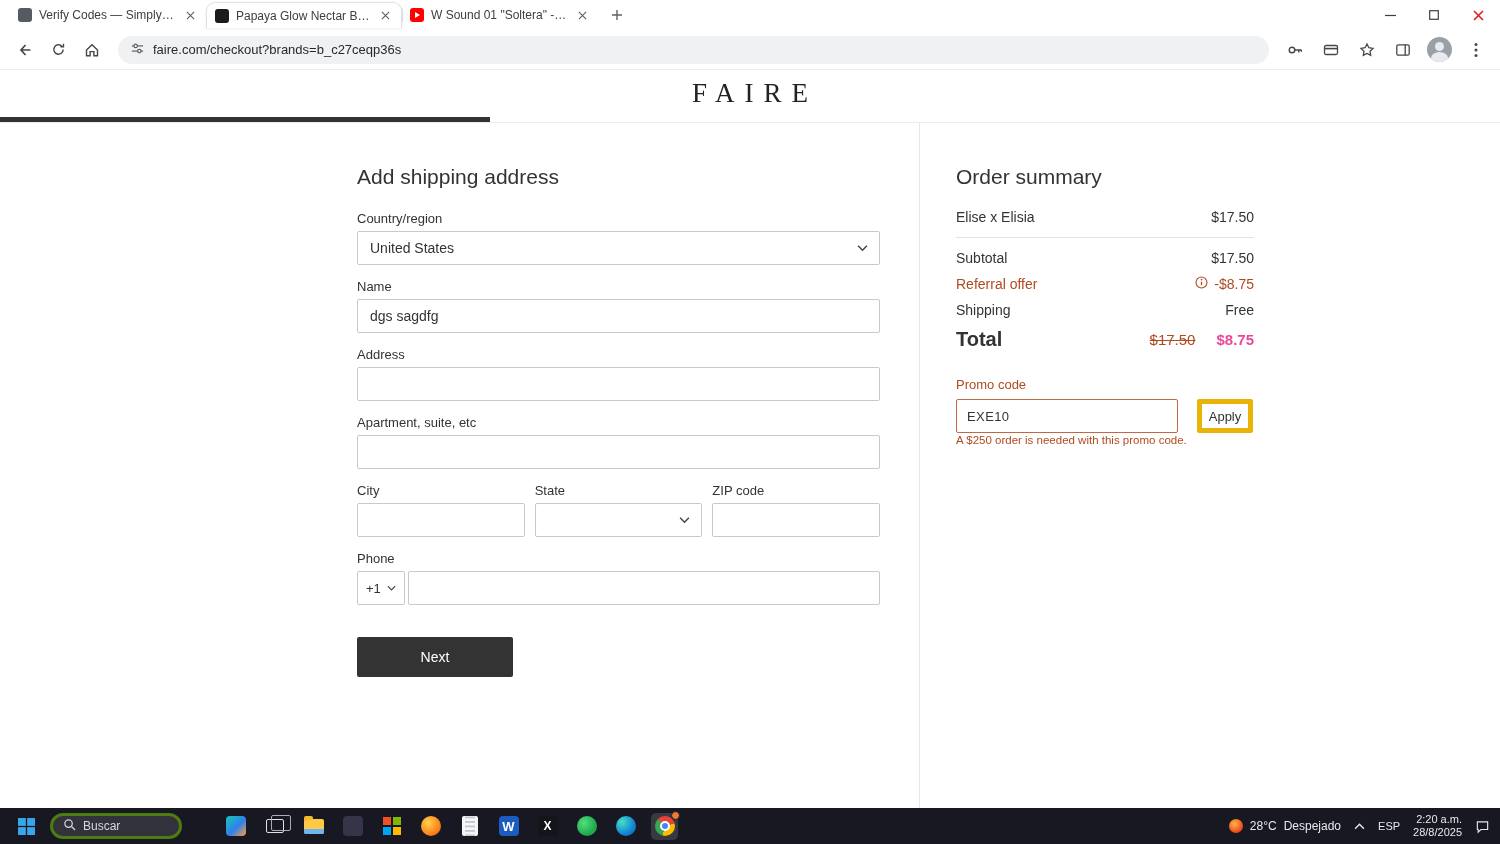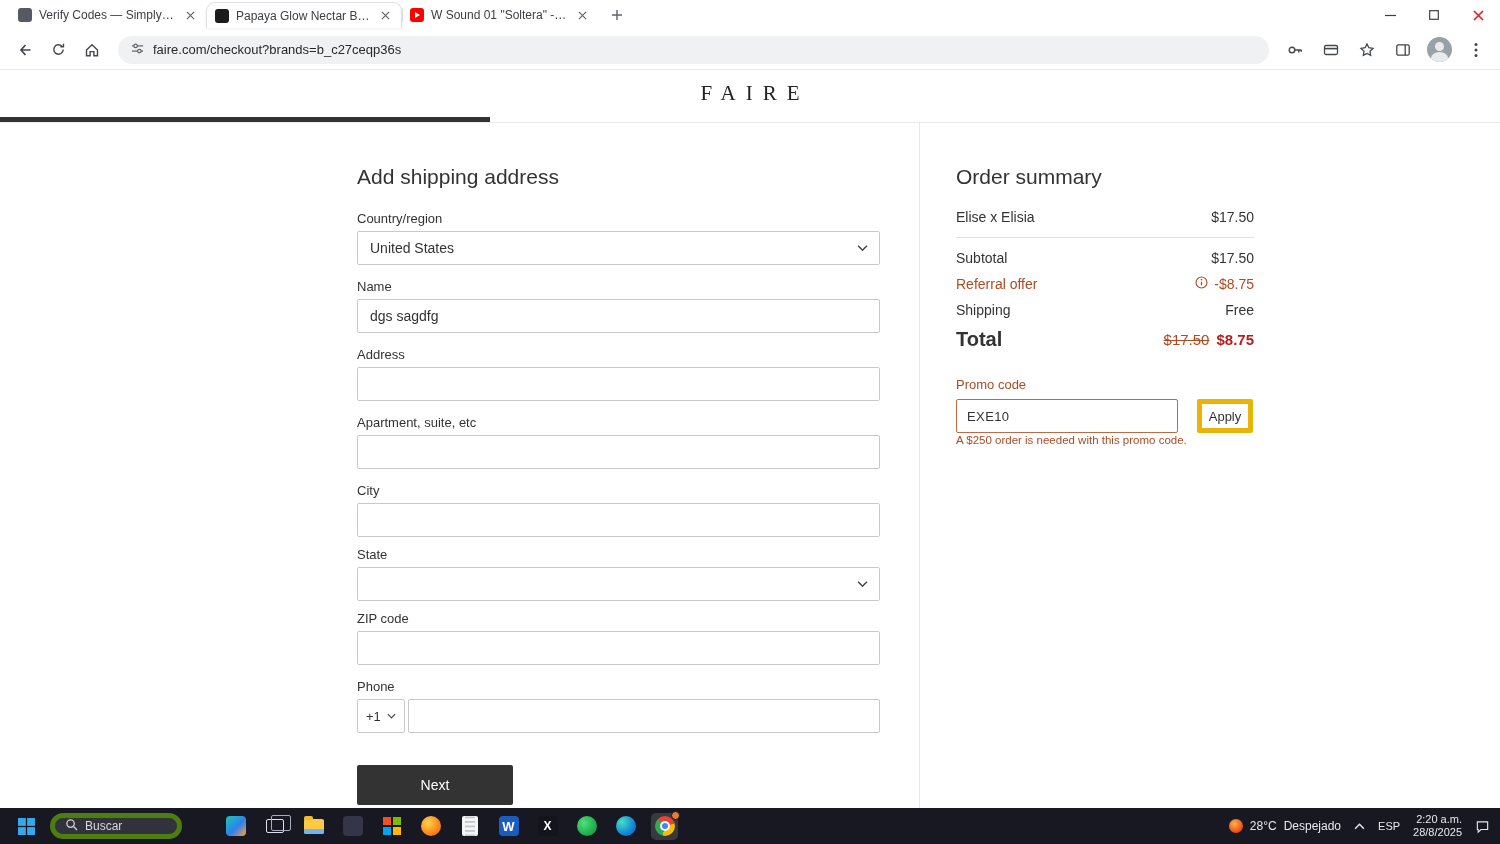--- a/index.html
+++ b/index.html
@@ -29,69 +29,69 @@
   .navbtn { width:32px; height:32px; border-radius:50%; display:flex; align-items:center; justify-content:center; }
   .addressbar { flex:1; height:28px; margin:0 8px; background:#f0f1f3; border-radius:14px; display:flex; align-items:center; gap:9px; padding:0 13px; }
   .url { font-size:13px; color:#27292c; }
   .tb-icons { display:flex; align-items:center; gap:4px; }
   .avatar { width:25px; height:25px; border-radius:50%; background:#9aa0a8; position:relative; overflow:hidden; margin:0 4px; }
   .avatar::before { content:""; position:absolute; left:8px; top:5px; width:9px; height:9px; border-radius:50%; background:#e8eaee; }
   .avatar::after { content:""; position:absolute; left:4px; top:15px; width:17px; height:12px; border-radius:50%; background:#e8eaee; }
 
   
   .site-header { height:47px; display:flex; align-items:center; justify-content:center; background:#fff; }
-  .logo { font-family:"Liberation Serif", serif; font-size:21px; letter-spacing:10px; color:#222; padding-left:10px; }
+  .logo { font-family:"Liberation Serif", serif; font-size:27px; letter-spacing:10px; color:#222; padding-left:10px; }
   .progress { height:6px; position:relative; border-bottom:1px solid #ececec; background:#fff; }
   .progress-fill { position:absolute; left:0; top:0; height:5px; width:490px; background:#333; }
 
   
   .content { display:flex; min-height:685px; background:#fff; }
   .main-col { width:919px; }
   .form { width:523px; margin:42px 0 0 357px; }
   .form-title { font-size:21px; font-weight:500; color:#333; margin-bottom:22px; }
   .group { margin-bottom:14px; }
   .flabel { display:block; font-size:13px; color:#333; margin-bottom:5px; }
   .tinput { width:100%; height:34px; border:1px solid #c9c9c9; border-radius:2px; padding:0 12px; font-size:14px; color:#333;
             font-family:"Liberation Sans", sans-serif; background:#fff; outline:none; }
   .select { position:relative; width:100%; height:34px; border:1px solid #c9c9c9; border-radius:2px; background:#fff;
             display:flex; align-items:center; padding:0 12px; font-size:14px; color:#333; }
   .select .chev { position:absolute; right:11px; top:50%; transform:translateY(-50%); display:flex; }
-  .triple { display:flex; gap:10px;flex-direction:column; }
+  .triple { display:flex; gap:10px; }
   .triple .cell { flex:1; }
   .phone-row { display:flex; gap:3px; }
   .phone-prefix { width:48px; flex:0 0 48px; padding:0 8px; font-size:13px; gap:4px; }
   .phone-prefix .chev { position:static; transform:none; margin-left:auto; }
   .next-btn { margin-top:18px; width:156px; height:40px; background:#333; color:#fff; border:none; border-radius:2px;
               font-size:14px; font-family:"Liberation Sans", sans-serif; cursor:pointer; }
 
   .right-col { flex:1; border-left:1px solid #e7e7e7; padding:42px 0 0 36px; }
   .summary { width:298px; }
   .summary-title { font-size:21px; font-weight:500; color:#333; margin-bottom:20px; }
   .srow { display:flex; justify-content:space-between; align-items:center; font-size:14px; color:#333; margin-bottom:10px; }
   .sep { border:none; border-top:1px solid #e2e2e2; margin:12px 0 12px; }
   .rust { color:#b04a21; }
   .ref-val { display:flex; align-items:flex-end; gap:6px; }
   .total-row { margin-top:6px; }
   .total-label { font-weight:bold; font-size:20px; }
   .total-vals { display:flex; gap:7px; align-items:baseline; font-size:15px; }
   .old-price { text-decoration:line-through; color:#b04a21; }
-  .new-price { font-weight:bold; color:#b91c1c; }
+  .new-price { font-weight:bold; color:#ec4899;margin-left:14px; }
   .promo-label { display:block; margin-top:26px; font-size:13px; color:#b04a21; }
   .promo-row { display:flex; margin-top:7px; align-items:center; }
   .promo-input { width:222px; height:34px; border:1px solid #bf6a45; border-radius:2px; padding:0 10px; font-size:13px;
                  letter-spacing:.4px; color:#333; font-family:"Liberation Sans", sans-serif; outline:none; }
   .apply-btn { margin-left:19px; width:56px; height:34px; background:#fff; border:5px solid #eab308; border-radius:2px;
                font-size:13px; color:#333; font-family:"Liberation Sans", sans-serif; cursor:pointer; }
   .promo-error { margin-top:1px; font-size:11.5px; color:#b04a21; }
 
   
   .taskbar { position:absolute; left:0; bottom:0; width:1500px; height:36px; background:#171821; display:flex;
              align-items:center; padding:0 10px; gap:8px; color:#e8e8ec; }
   .start { width:32px; height:28px; display:flex; align-items:center; justify-content:center; border-radius:4px; }
-  .searchbox { width:132px; height:26px; border-radius:13px; background:#31323c; border:5px solid #4d7c0f;
+  .searchbox { width:132px; height:26px; border-radius:13px; background:#31323c; border:3px solid #4d7c0f;
                display:flex; align-items:center; gap:7px; padding:0 10px; font-size:12px; color:#d7d8de; }
   .apps { display:flex; gap:12px; margin-left:32px; align-items:center; }
   .app { width:27px; height:27px; border-radius:5px; display:flex; align-items:center; justify-content:center; position:relative; }
   .app.active { background:rgba(255,255,255,.14); }
   .i-photos { width:20px; height:20px; border-radius:4px; background:linear-gradient(135deg,#18c7b2,#2f80ed 55%,#ff9f43); }
   .i-taskview { width:18px; height:14px; border:1.5px solid #dfe1e8; border-radius:2px; position:relative; }
   .i-taskview::after { content:""; position:absolute; left:4px; top:-5px; width:18px; height:14px; border:1.5px solid #aab; border-radius:2px; }
   .i-folder { width:20px; height:15px; background:#ffc845; border-radius:2px; position:relative; }
   .i-folder::before { content:""; position:absolute; left:0; top:-3px; width:9px; height:4px; background:#f5b92e; border-radius:2px 2px 0 0; }
   .i-folder::after { content:""; position:absolute; left:0; bottom:0; width:20px; height:5px; background:#6db6f2; border-radius:0 0 2px 2px; }

